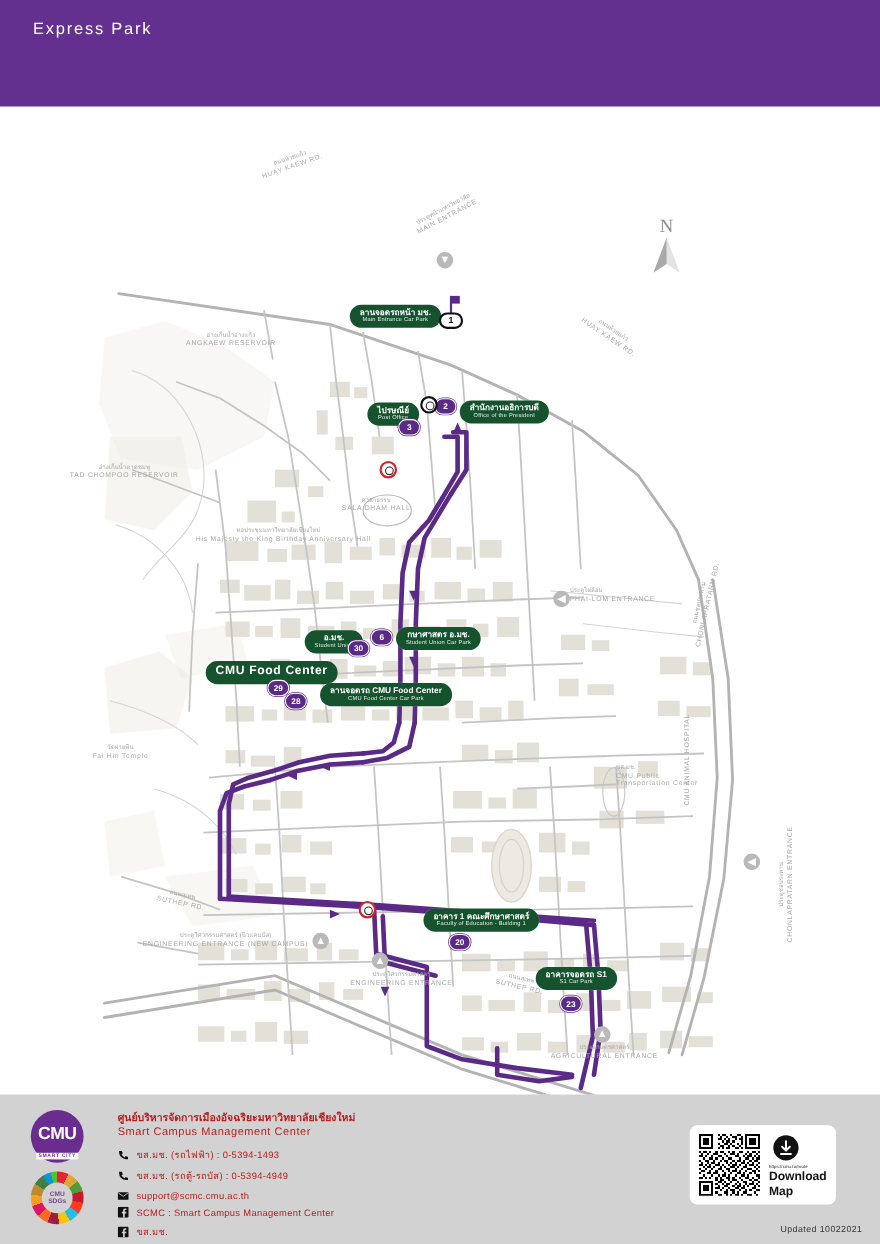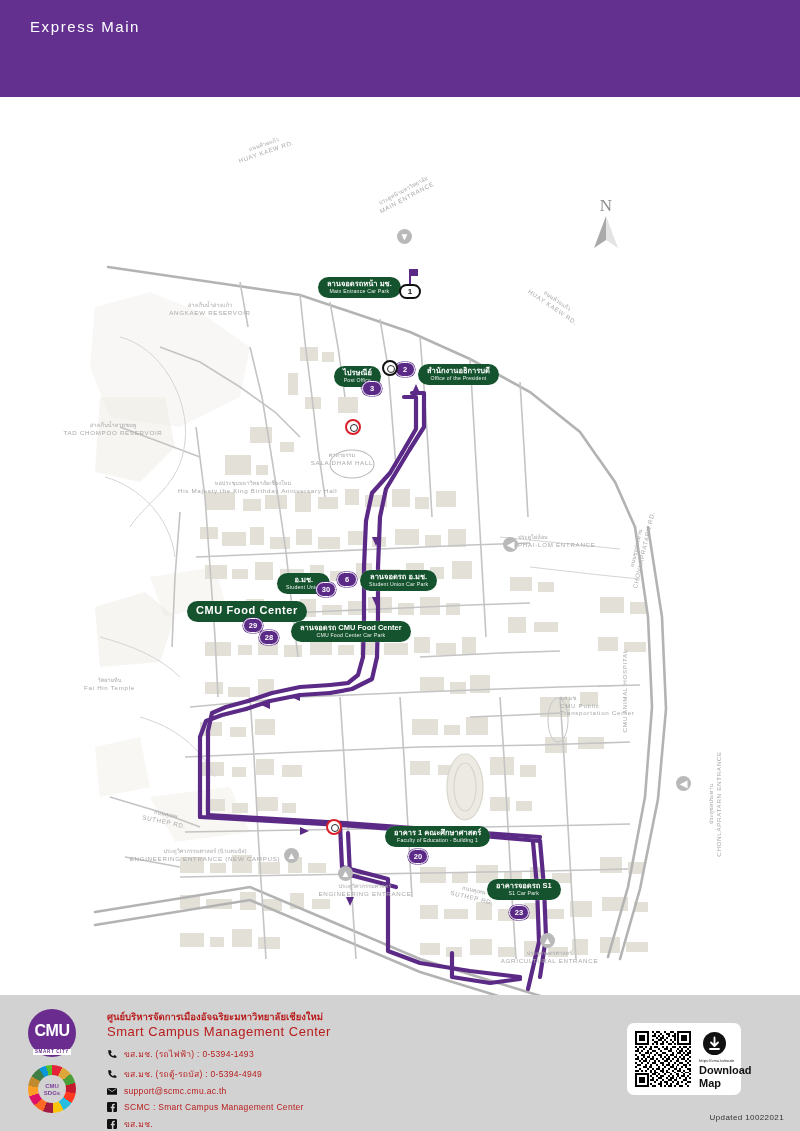--- a/index.html
+++ b/index.html
@@ -105,41 +105,41 @@
     position:absolute;left:28px;top:70px;width:48px;height:48px;border-radius:50%;
     background:conic-gradient(#e5243b 0 7%,#dda63a 7% 14%,#4c9f38 14% 21%,#c5192d 21% 28%,#ff3a21 28% 35%,#26bde2 35% 42%,#fcc30b 42% 49%,#a21942 49% 56%,#fd6925 56% 63%,#dd1367 63% 70%,#fd9d24 70% 77%,#bf8b2e 77% 84%,#3f7e44 84% 91%,#0a97d9 91% 96%,#56c02b 96% 100%);
   }
   .sdg-logo .hole{
     position:absolute;left:10px;top:10px;width:28px;height:28px;border-radius:50%;
     background:#d2d2d2;color:#7b3f98;font-size:6px;font-weight:bold;text-align:center;
     line-height:1.15;padding-top:8px;box-sizing:border-box;
   }
   .fcontent{position:absolute;left:107px;top:16px;color:#b91c1c;}
   .fcontent .org-th{font-size:9.5px;font-weight:bold;line-height:1.25;}
-  .fcontent .org-en{font-size:13px;letter-spacing:.5px;line-height:1.4;margin-bottom:6px;}
+  .fcontent .org-en{font-size:10px;letter-spacing:.5px;line-height:1.4;margin-bottom:6px;}
   .frow{display:flex;align-items:center;gap:7px;margin-top:5.5px;font-size:8.5px;letter-spacing:.3px;}
   .fic{width:10px;height:10px;flex:0 0 10px;display:block;}
   .qrcard{
-    position:absolute;left:627px;top:1023px;width:114px;height:72px;
+    position:absolute;left:627px;top:1023px;width:133px;height:72px;
     background:#fff;border-radius:7px;
   }
   .qr{position:absolute;left:8px;top:8px;width:56px;height:56px;}
   .dl{position:absolute;left:72px;top:8px;width:56px;}
   .dlcircle{width:23px;height:23px;border-radius:50%;background:#111;margin:1px auto 3px 4px;position:relative;}
   .dl .url{font-size:3.9px;color:#111;letter-spacing:.1px;white-space:nowrap;}
   .dl .big{font-size:11px;font-weight:bold;color:#111;line-height:1.1;margin-top:1px;}
   .updated{
     position:absolute;right:16px;top:1113px;font-size:8px;color:#333;letter-spacing:.4px;
   }
 </style>
 </head>
 <body>
 
 <div class="header">
-  <div class="subtitle">Express Main</div>
+  <div class="subtitle">Express Park</div>
 </div>
 
 <div class="map-wrap">
 
   <svg class="map-svg" width="800" height="898" viewBox="0 0 800 898">
     <defs>
       <marker id="arw" markerWidth="6" markerHeight="6" refX="3" refY="3" orient="auto">
         <path d="M0,0 L6,3 L0,6 z" fill="#5b2a86"></path>
       </marker>
     </defs>
@@ -501,21 +501,21 @@
   </div>
   <div class="chip" style="left:418px;top:267px;">
     <span class="th">สำนักงานอธิการบดี</span>
     <span class="en">Office of the President</span>
   </div>
   <div class="chip" style="left:277px;top:476px;">
     <span class="th">อ.มช.</span>
     <span class="en">Student Union</span>
   </div>
   <div class="chip" style="left:360px;top:473px;">
-    <span class="th">ลานจอดรถ อ.มช.</span>
+    <span class="th">กษาศาสตร อ.มช.</span>
     <span class="en">Student Union Car Park</span>
   </div>
   <div class="chip single" style="left:187px;top:504px;">
     <span class="th">CMU Food Center</span>
   </div>
   <div class="chip" style="left:291px;top:524px;">
     <span class="th">ลานจอดรถ CMU Food Center</span>
     <span class="en">CMU Food Center Car Park</span>
   </div>
   <div class="chip" style="left:385px;top:729px;">

